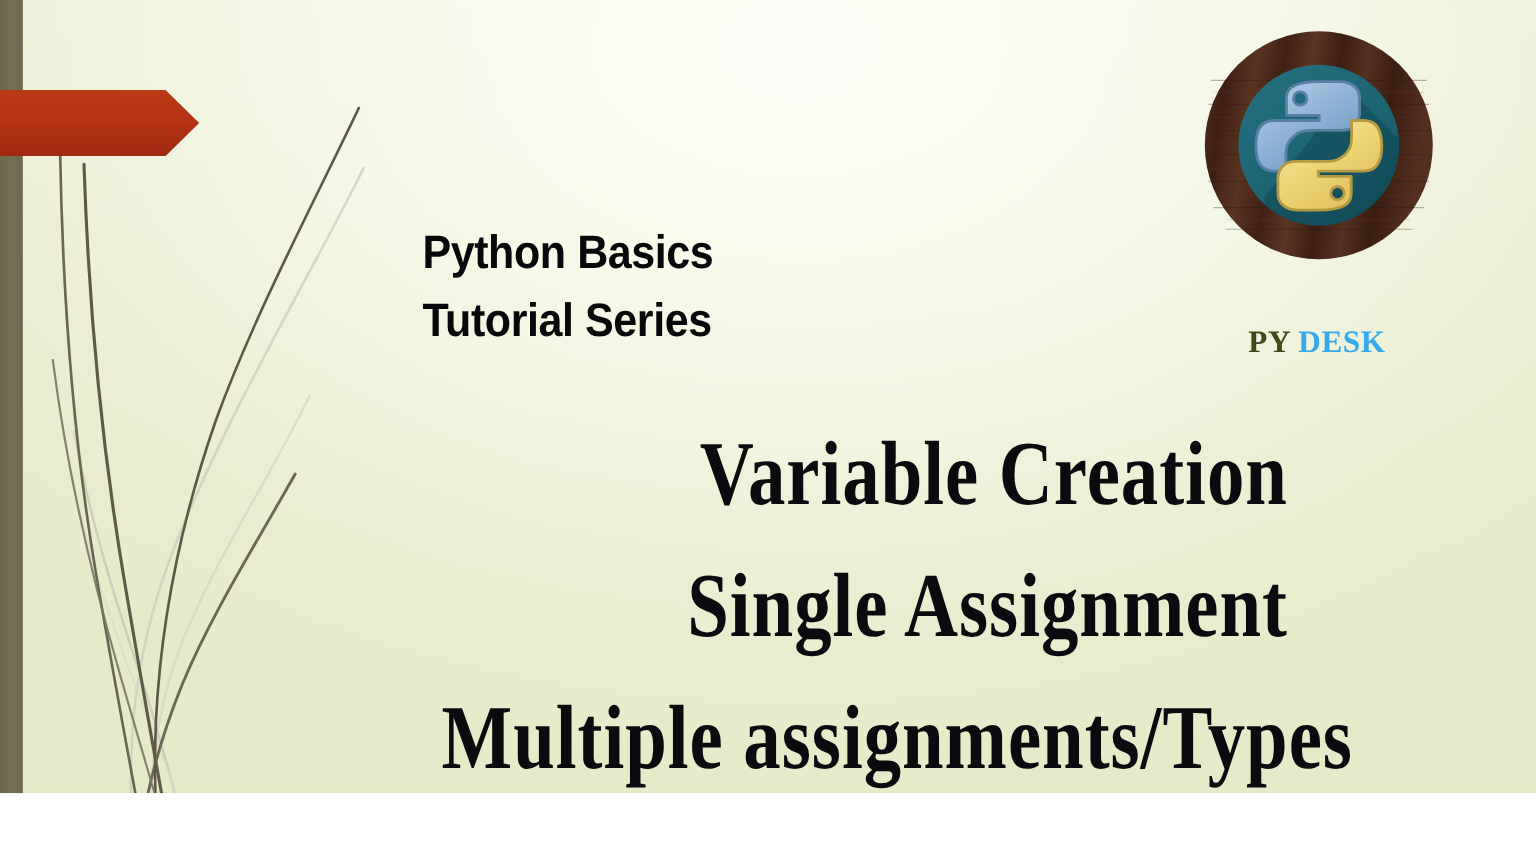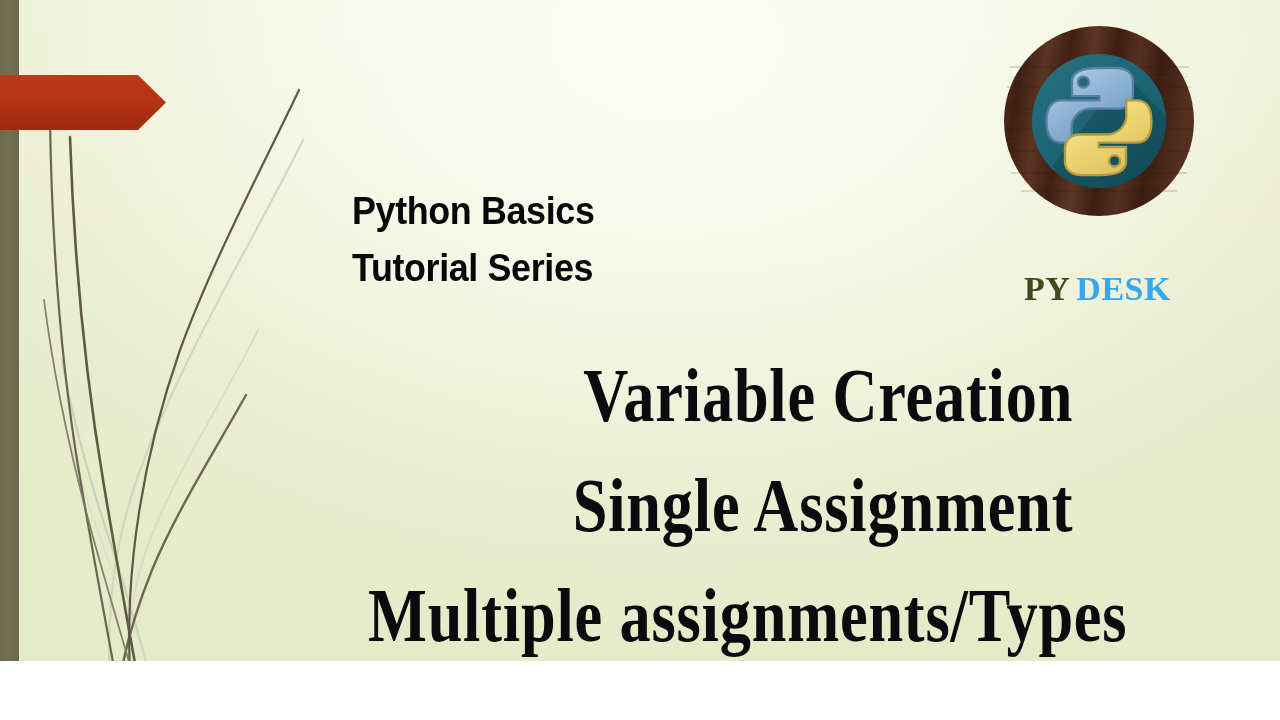--- a/index.html
+++ b/index.html
@@ -88,21 +88,21 @@
     height: 192px;
   }
   #logo-wordmark {
     position: absolute;
     left: 0;
     top: 247px;
     width: 205px;
     text-align: center;
     font-family: "Liberation Serif", "DejaVu Serif", serif;
     font-weight: 700;
-    font-size: 34px;
+    font-size: 26px;
     letter-spacing: 0.5px;
     line-height: 1;
     white-space: nowrap;
   }
   #logo-wordmark .py {
     color: #3d4a19;
     font-variant: small-caps;
     text-transform: uppercase;
   }
   #logo-wordmark .desk {

